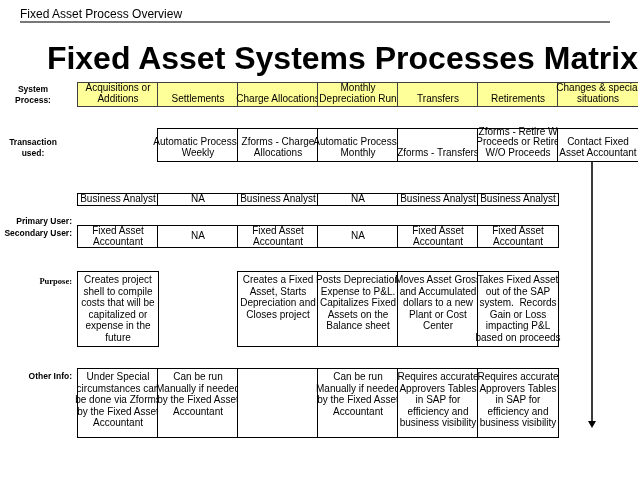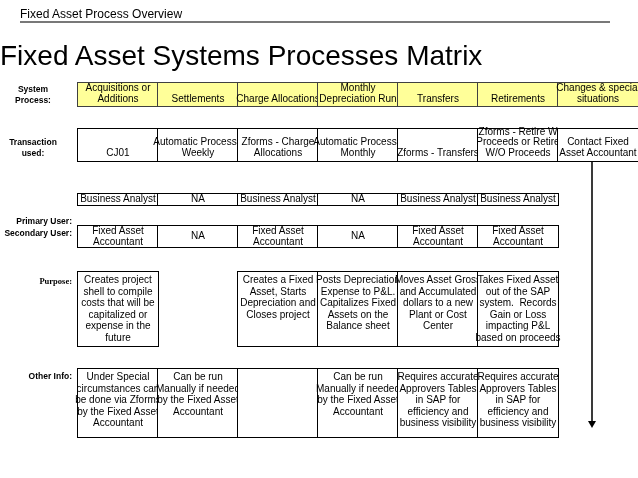--- a/index.html
+++ b/index.html
@@ -2,21 +2,21 @@
 <html><head>
 <meta charset="utf-8">
 <style>
   html,body{margin:0;padding:0;background:#fff;}
   #slide{
     position:relative;width:638px;height:478px;background:#fff;overflow:hidden;
     font-family:"Liberation Sans",sans-serif;color:#000;
   }
   .overview{position:absolute;left:20px;top:7px;font-size:12px;white-space:pre;}
   .rule{position:absolute;left:20px;top:21px;width:590px;height:2px;background:#787878;}
-  .title{position:absolute;left:0;top:40px;width:638px;text-align:left;font-size:28px;font-weight:400;white-space:pre;}
+  .title{position:absolute;left:0;top:40px;width:638px;text-align:right;font-size:32px;font-weight:700;white-space:pre;}
 
   .label{position:absolute;font-weight:bold;font-size:8.5px;line-height:10.5px;white-space:pre-line;}
   .lab-center{left:0;width:66px;text-align:center;}
   .lab-right{left:0;width:72px;text-align:right;}
   #lab-system{top:84px;}
   #lab-trans{top:137px;}
   #lab-primary{top:195px;margin-top:21px;}
   #lab-secondary{top:228px;}
   #lab-purpose{top:276px;font-family:Liberation Serif, serif;}
   #lab-other{top:371px;}
@@ -80,23 +80,20 @@
       <span>Transfers</span>
     </div>
   <div class="cell r-process c5">
       <span>Retirements</span>
     </div>
   <div class="cell r-process c6">
       <span>Changes &amp; special
 situations</span>
     </div>
 
-  <div class="cell r-trans c0">
-      <span>CJ01</span>
-    </div>
   <div class="cell r-trans c1">
       <span>Automatic Process -
 Weekly</span>
     </div>
   <div class="cell r-trans c2">
       <span>Zforms - Charge
 Allocations</span>
     </div>
   <div class="cell r-trans c3">
       <span>Automatic Process -

